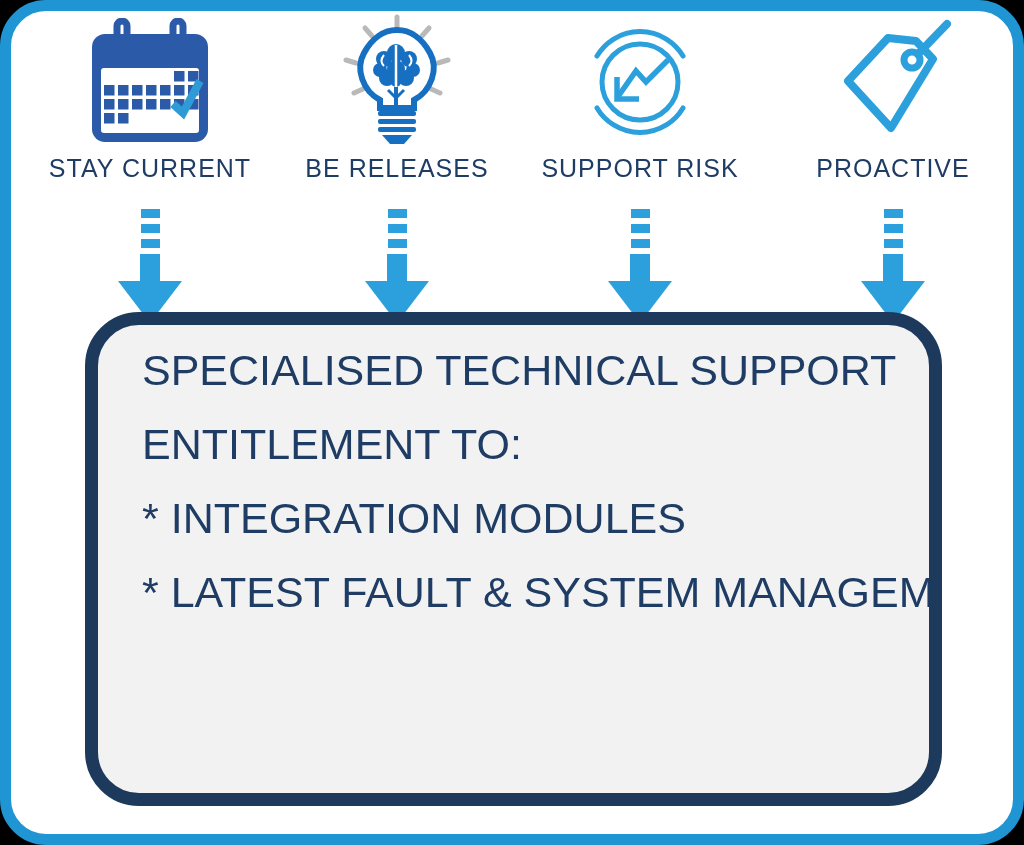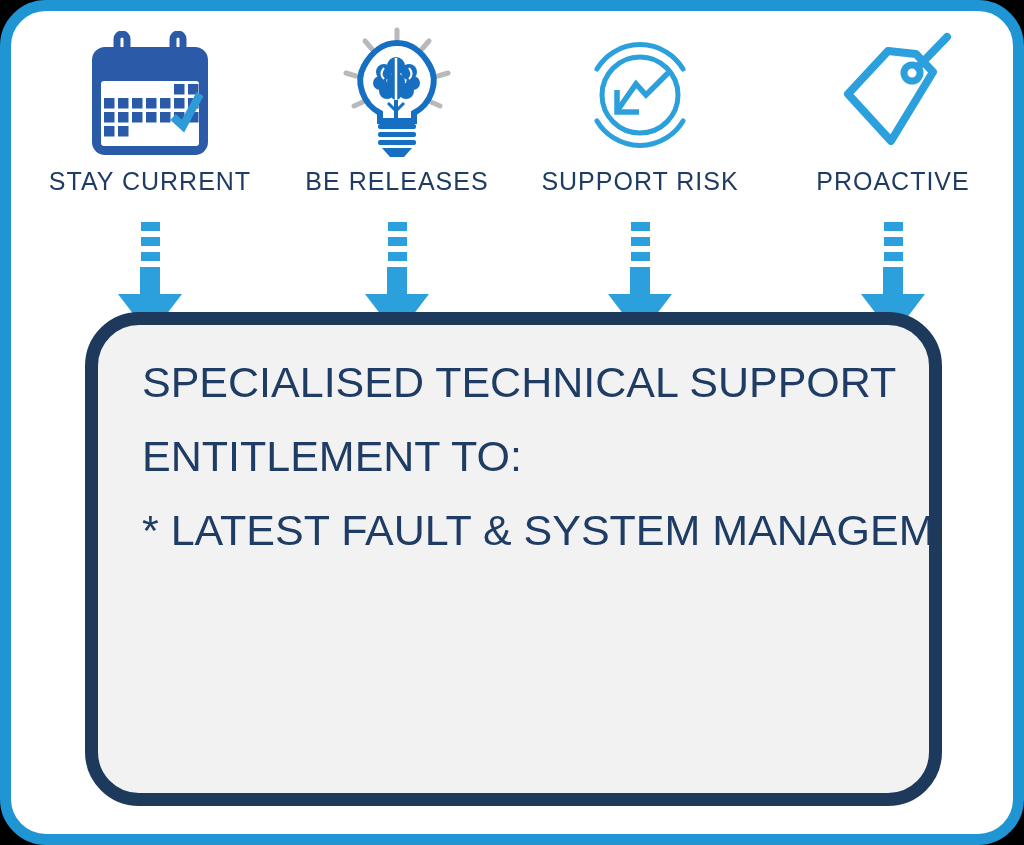--- a/index.html
+++ b/index.html
@@ -1,36 +1,36 @@
 <!DOCTYPE html>
 <html><head>
 <meta charset="utf-8">
 <style>
   html,body{margin:0;padding:0;background:#000;}
   .stage{position:relative;width:1024px;height:845px;overflow:hidden;
          font-family:"Liberation Sans", sans-serif;}
   .card{position:absolute;left:0;top:0;width:1002px;height:823px;
         background:#ffffff;border:11px solid #2095d4;border-radius:46px;}
   
-  .col{position:absolute;top:13px;width:240px;display:flex;flex-direction:column;
+  .col{position:absolute;top:0;width:240px;display:flex;flex-direction:column;
        align-items:center;}
   .icon-box{height:142px;margin-top:10px;display:flex;align-items:center;
             justify-content:center;}
   .label{margin-top:2px;font-size:25px;letter-spacing:1px;color:#1e3c64;
          white-space:nowrap;}
   
   .arrow{margin-top:26px;display:flex;flex-direction:column;align-items:center;}
   .arrow .dash{width:19px;height:9px;background:#2ba0dc;margin-bottom:6px;}
   .arrow .shaft{width:20px;height:27px;background:#2ba0dc;}
   .arrow .head{width:0;height:0;border-left:32px solid transparent;
                border-right:32px solid transparent;border-top:42px solid #2ba0dc;}
   
   .box{position:absolute;left:85px;top:312px;width:857px;height:494px;
        box-sizing:border-box;background:#f2f2f2;border:13px solid #1d3a5c;
-       border-radius:54px;padding:20px 10px 0 44px;overflow:hidden;}
+       border-radius:54px;padding:8px 10px 0 44px;overflow:hidden;}
   .box .line{font-size:43px;line-height:74px;color:#1e3c64;white-space:nowrap;}
 </style>
 </head>
 <body>
 
 <div class="stage">
   <div class="card"></div>
 
   <div class="col" style="left:30px">
     <div class="icon-box">
@@ -162,15 +162,16 @@
       <div class="dash"></div>
       <div class="dash"></div>
       <div class="shaft"></div>
       <div class="head"></div>
     </div>
   </div>
 
   <div class="box">
     <div class="line">SPECIALISED TECHNICAL SUPPORT</div>
     <div class="line">ENTITLEMENT TO:</div>
+    <div class="line">* INTEGRATION MODULES</div>
     <div class="line">* LATEST FAULT &amp; SYSTEM MANAGEMENT</div>
   </div>
 </div>
 
 </body></html>

